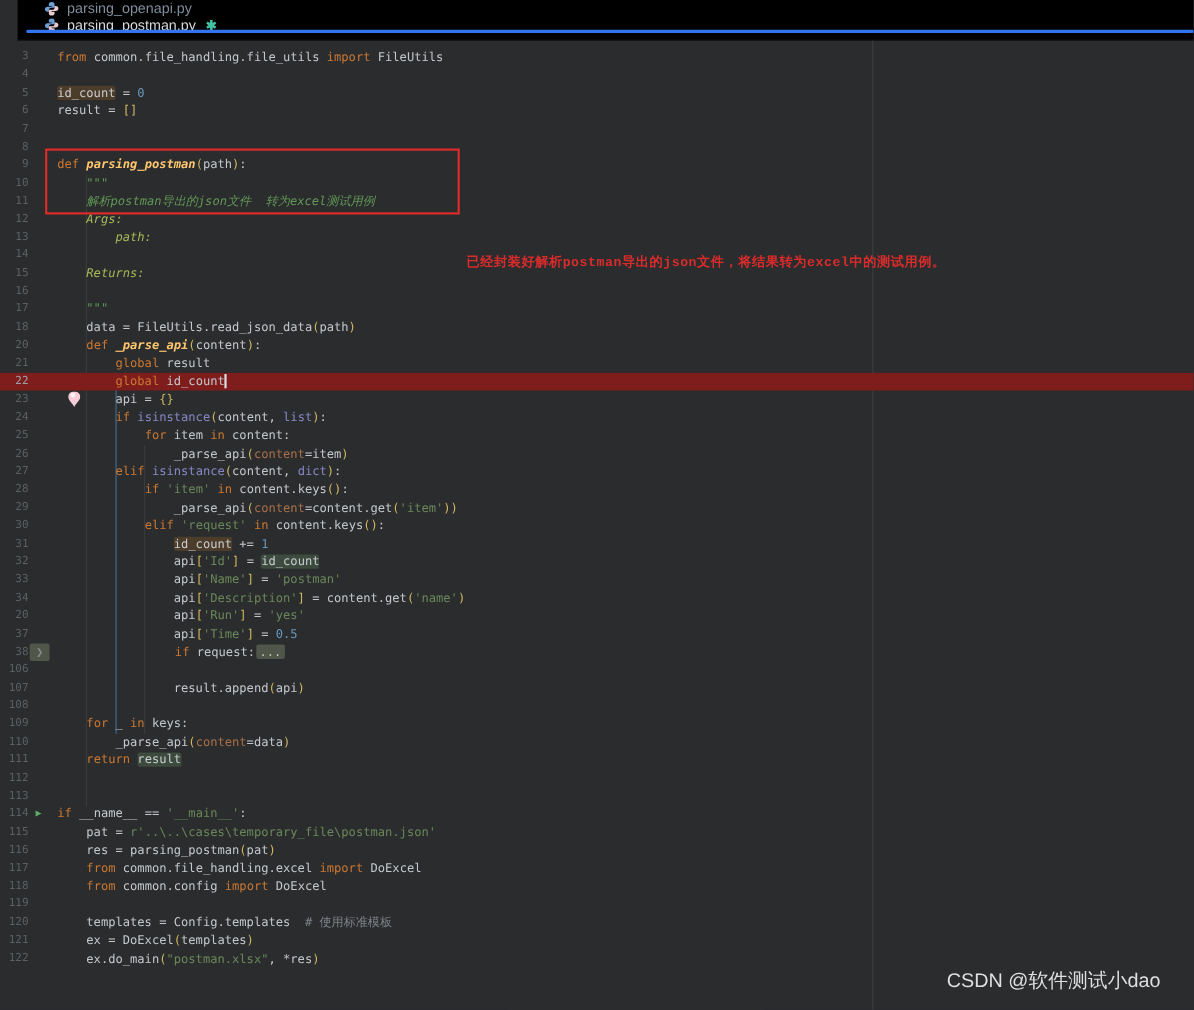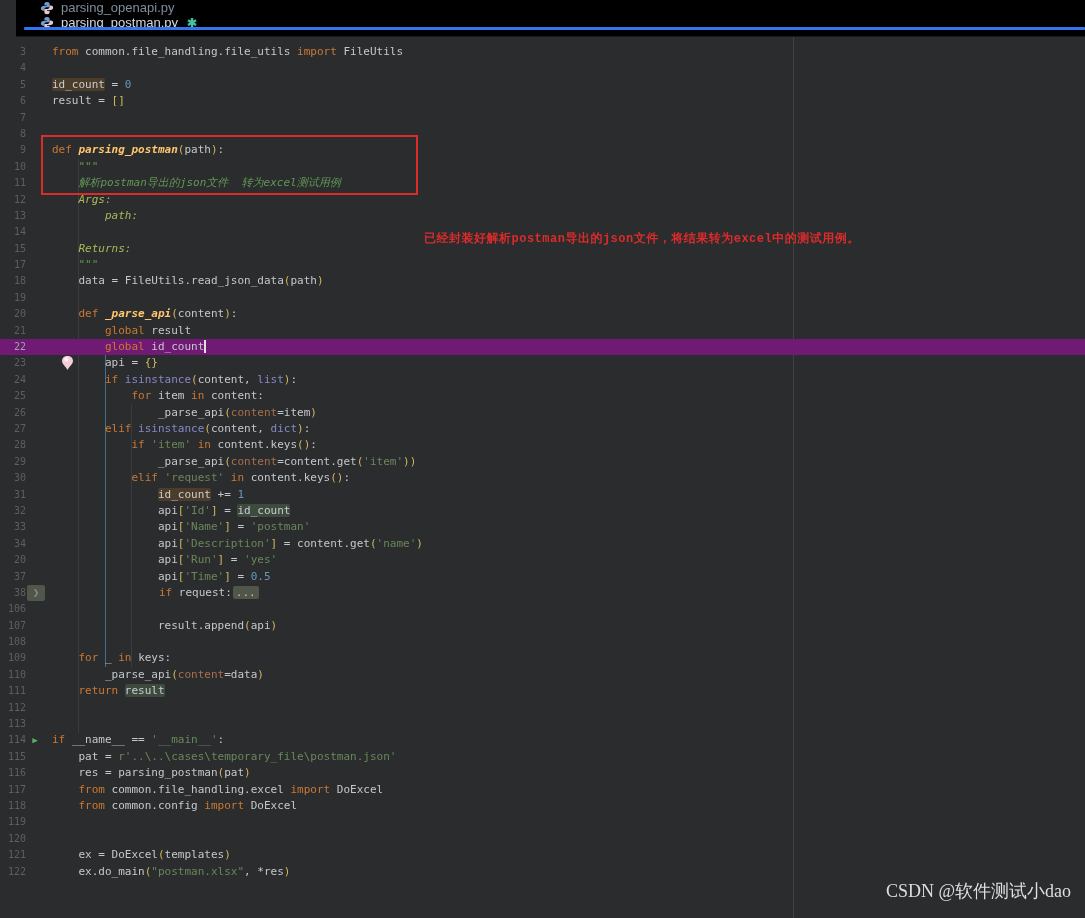--- a/index.html
+++ b/index.html
@@ -29,21 +29,21 @@
   .modmark { color:#43c2a2; font-size:12px; font-weight:bold; margin-left:2px; }
   .pyicon { width:14px; height:14px; flex:none; }
   
   .editor { position:absolute; top:37px; left:0; right:0; bottom:0; }
   .lines { position:absolute; top:7px; left:0; right:0; }
   .row {
     display:flex; height:16.4px; line-height:16.4px;
     font-family:"DejaVu Sans Mono", monospace; font-size:11px;
     white-space:pre; position:relative; z-index:2;
   }
-  .row.cur { background:#701a75; }
+  .row.cur { background:#7f1d1d; }
   .row.cur .num { color:#9da2a6; }
   .num { width:26px; text-align:right; color:#5b6063; font-size:10px; flex:none; }
   .gicon { width:18px; text-align:center; flex:none; font-size:10px; }
   .gicon.run { color:#5fad65; font-size:9px; }
   .gicon.fold { color:#868b8e; font-size:11px; font-weight:bold; }
   .code { margin-left:8px; color:#c4c8cc; }
   
   .df { color:#c4c8cc; }
   .kw { color:#cc7832; }
   .fn { color:#ffc66d; font-weight:bold;font-style:italic; }
@@ -70,22 +70,22 @@
     position:absolute; left:41px; top:135px; width:377px; height:60px;
     border:2px solid #db2b2b; z-index:5;
   }
   .red-note {
     position:absolute; left:396px; top:230px; z-index:5;
     color:#db2b2b; font-weight:bold; font-size:12px; letter-spacing:0.5px;
     font-family:Liberation Mono, monospace;
     margin-left:28px;
   }
   .watermark {
-    position:absolute; right:14px; bottom:15px; z-index:5;
-    color:#dfdfdf; font-size:18px;font-family:Liberation Serif, serif;
+    position:absolute; right:30px; bottom:15px; z-index:5;
+    color:#dfdfdf; font-size:18px;
   }
 </style>
 </head>
 <body>
 
 <div class="tabbar">
   <div class="tab tab-inactive">
     <svg class="pyicon" viewBox="0 0 16 16">
       <path fill="#6e9fd4" d="M8 1C6 1 5 1.9 5 3.2V5h3v.8H3.6C2.1 5.8 1 6.9 1 8.5S2.1 11 3.6 11H5V9.4C5 8 6.1 7 7.5 7H11V3.2C11 1.9 10 1 8 1z"></path>
       <path fill="#e8c9cf" d="M8 15c2 0 3-.9 3-2.2V11H8v-.8h4.4c1.5 0 2.6-1.1 2.6-2.7S13.9 5 12.4 5H11v1.6C11 8 9.9 9 8.5 9H5v3.8C5 14.1 6 15 8 15z"></path>
@@ -116,23 +116,23 @@
       <div class="row"><span class="num">6</span><span class="gicon"></span><span class="code"><span class="df">result = </span><span class="pa">[]</span></span></div>
       <div class="row"><span class="num">7</span><span class="gicon"></span><span class="code"></span></div>
       <div class="row"><span class="num">8</span><span class="gicon"></span><span class="code"></span></div>
       <div class="row"><span class="num">9</span><span class="gicon"></span><span class="code"><span class="kw">def </span><span class="fn">parsing_postman</span><span class="pa">(</span><span class="df">path</span><span class="pa">)</span><span class="df">:</span></span></div>
       <div class="row"><span class="num">10</span><span class="gicon"></span><span class="code"><span class="ds">    """</span></span></div>
       <div class="row"><span class="num">11</span><span class="gicon"></span><span class="code"><span class="ds">    解析postman导出的json文件  转为excel测试用例</span></span></div>
       <div class="row"><span class="num">12</span><span class="gicon"></span><span class="code"><span class="dt">    Args:</span></span></div>
       <div class="row"><span class="num">13</span><span class="gicon"></span><span class="code"><span class="dt">        path:</span></span></div>
       <div class="row"><span class="num">14</span><span class="gicon"></span><span class="code"></span></div>
       <div class="row"><span class="num">15</span><span class="gicon"></span><span class="code"><span class="dt">    Returns:</span></span></div>
+      <div class="row"><span class="num">16</span><span class="gicon"></span><span class="code"></span></div>
       <div class="row"><span class="num">17</span><span class="gicon"></span><span class="code"><span class="ds">    """</span></span></div>
       <div class="row"><span class="num">18</span><span class="gicon"></span><span class="code"><span class="df">    data = FileUtils.read_json_data</span><span class="pa">(</span><span class="df">path</span><span class="pa">)</span></span></div>
-      <div class="row"><span class="num">19</span><span class="gicon"></span><span class="code"></span></div>
       <div class="row"><span class="num">20</span><span class="gicon"></span><span class="code"><span class="df">    </span><span class="kw">def </span><span class="fn">_parse_api</span><span class="pa">(</span><span class="df">content</span><span class="pa">)</span><span class="df">:</span></span></div>
       <div class="row"><span class="num">21</span><span class="gicon"></span><span class="code"><span class="df">        </span><span class="kw">global</span><span class="df"> result</span></span></div>
       <div class="row cur"><span class="num">22</span><span class="gicon"></span><span class="code"><span class="df">        </span><span class="kw">global</span><span class="df"> id_count</span><span class="caret"></span></span></div>
       <div class="row"><span class="num">23</span><span class="gicon"></span><span class="code"><span class="df">        api = </span><span class="pa">{}</span></span></div>
       <div class="row"><span class="num">24</span><span class="gicon"></span><span class="code"><span class="df">        </span><span class="kw">if </span><span class="bi">isinstance</span><span class="pa">(</span><span class="df">content, </span><span class="bi">list</span><span class="pa">)</span><span class="df">:</span></span></div>
       <div class="row"><span class="num">25</span><span class="gicon"></span><span class="code"><span class="df">            </span><span class="kw">for </span><span class="df">item</span><span class="kw"> in </span><span class="df">content:</span></span></div>
       <div class="row"><span class="num">26</span><span class="gicon"></span><span class="code"><span class="df">                _parse_api</span><span class="pa">(</span><span class="na">content</span><span class="df">=item</span><span class="pa">)</span></span></div>
       <div class="row"><span class="num">27</span><span class="gicon"></span><span class="code"><span class="df">        </span><span class="kw">elif </span><span class="bi">isinstance</span><span class="pa">(</span><span class="df">content, </span><span class="bi">dict</span><span class="pa">)</span><span class="df">:</span></span></div>
       <div class="row"><span class="num">28</span><span class="gicon"></span><span class="code"><span class="df">            </span><span class="kw">if </span><span class="st">'item'</span><span class="kw"> in </span><span class="df">content.keys</span><span class="pa">()</span><span class="df">:</span></span></div>
       <div class="row"><span class="num">29</span><span class="gicon"></span><span class="code"><span class="df">                _parse_api</span><span class="pa">(</span><span class="na">content</span><span class="df">=content.get</span><span class="pa">(</span><span class="st">'item'</span><span class="pa">))</span></span></div>
@@ -151,21 +151,21 @@
       <div class="row"><span class="num">110</span><span class="gicon"></span><span class="code"><span class="df">        _parse_api</span><span class="pa">(</span><span class="na">content</span><span class="df">=data</span><span class="pa">)</span></span></div>
       <div class="row"><span class="num">111</span><span class="gicon"></span><span class="code"><span class="df">    </span><span class="kw">return </span><span class="hr">result</span></span></div>
       <div class="row"><span class="num">112</span><span class="gicon"></span><span class="code"></span></div>
       <div class="row"><span class="num">113</span><span class="gicon"></span><span class="code"></span></div>
       <div class="row"><span class="num">114</span><span class="gicon run">▶</span><span class="code"><span class="kw">if </span><span class="df">__name__ == </span><span class="st">'__main__'</span><span class="df">:</span></span></div>
       <div class="row"><span class="num">115</span><span class="gicon"></span><span class="code"><span class="df">    pat = </span><span class="st">r'..\..\cases\temporary_file\postman.json'</span></span></div>
       <div class="row"><span class="num">116</span><span class="gicon"></span><span class="code"><span class="df">    res = parsing_postman</span><span class="pa">(</span><span class="df">pat</span><span class="pa">)</span></span></div>
       <div class="row"><span class="num">117</span><span class="gicon"></span><span class="code"><span class="df">    </span><span class="kw">from</span><span class="df"> common.file_handling.excel </span><span class="kw">import</span><span class="df"> DoExcel</span></span></div>
       <div class="row"><span class="num">118</span><span class="gicon"></span><span class="code"><span class="df">    </span><span class="kw">from</span><span class="df"> common.config </span><span class="kw">import</span><span class="df"> DoExcel</span></span></div>
       <div class="row"><span class="num">119</span><span class="gicon"></span><span class="code"></span></div>
-      <div class="row"><span class="num">120</span><span class="gicon"></span></div>
+      <div class="row"><span class="num">120</span><span class="gicon"></span><span class="code"><span class="df">    templates = Config.templates  </span><span class="cm"># 使用标准模板</span></span></div>
       <div class="row"><span class="num">121</span><span class="gicon"></span><span class="code"><span class="df">    ex = DoExcel</span><span class="pa">(</span><span class="df">templates</span><span class="pa">)</span></span></div>
       <div class="row"><span class="num">122</span><span class="gicon"></span><span class="code"><span class="df">    ex.do_main</span><span class="pa">(</span><span class="st">"postman.xlsx"</span><span class="df">, *res</span><span class="pa">)</span></span></div>
     </div>
 
   <div class="bulb">
     <svg width="11" height="14" viewBox="0 0 11 14">
       <path d="M5.5 0 C8.6 0 11 2 11 4.9 C11 7.8 7.2 10.4 5.5 14 C3.8 10.4 0 7.8 0 4.9 C0 2 2.4 0 5.5 0 Z" fill="#f6cdd8"></path>
       <ellipse cx="4.3" cy="3.4" rx="2" ry="2.2" fill="#fdf3f6"></ellipse>
     </svg>
   </div>

